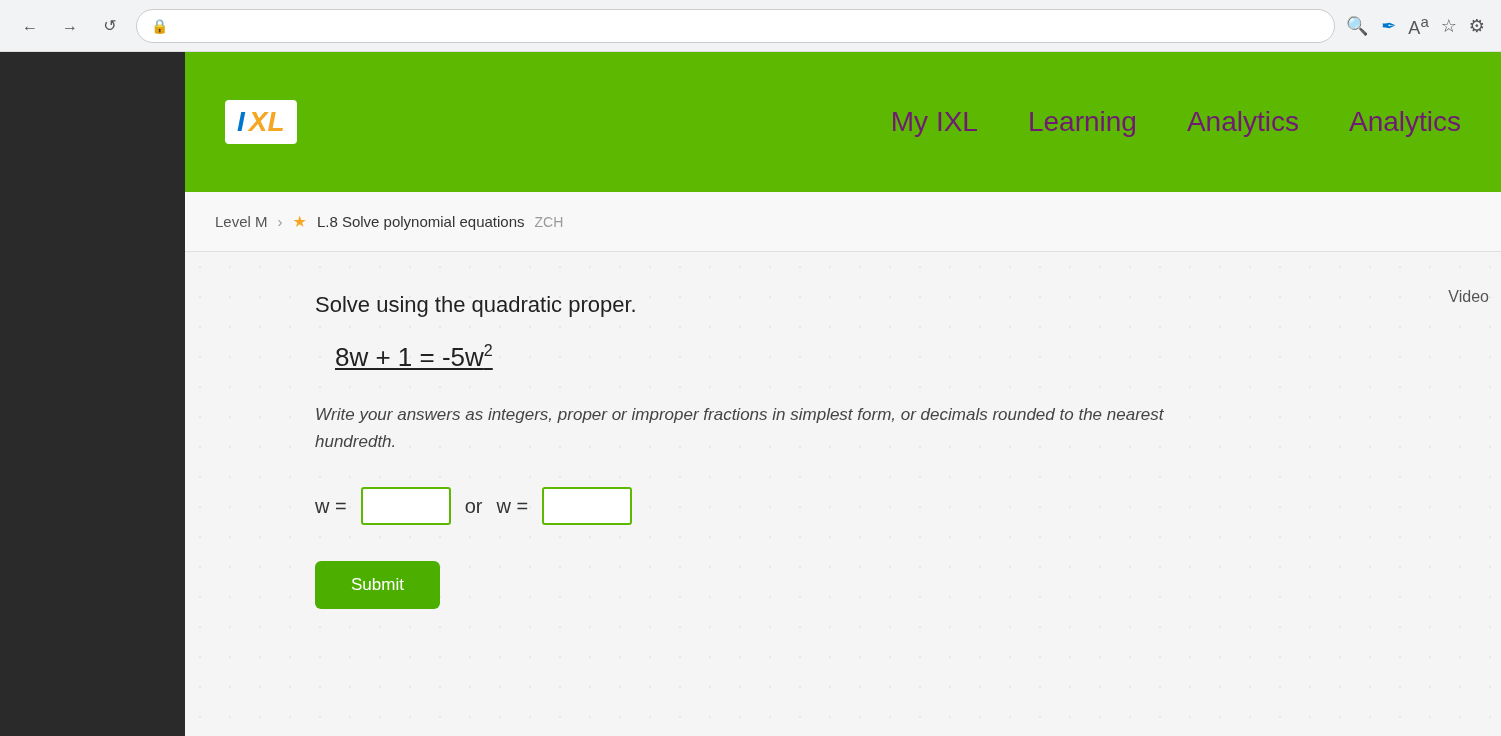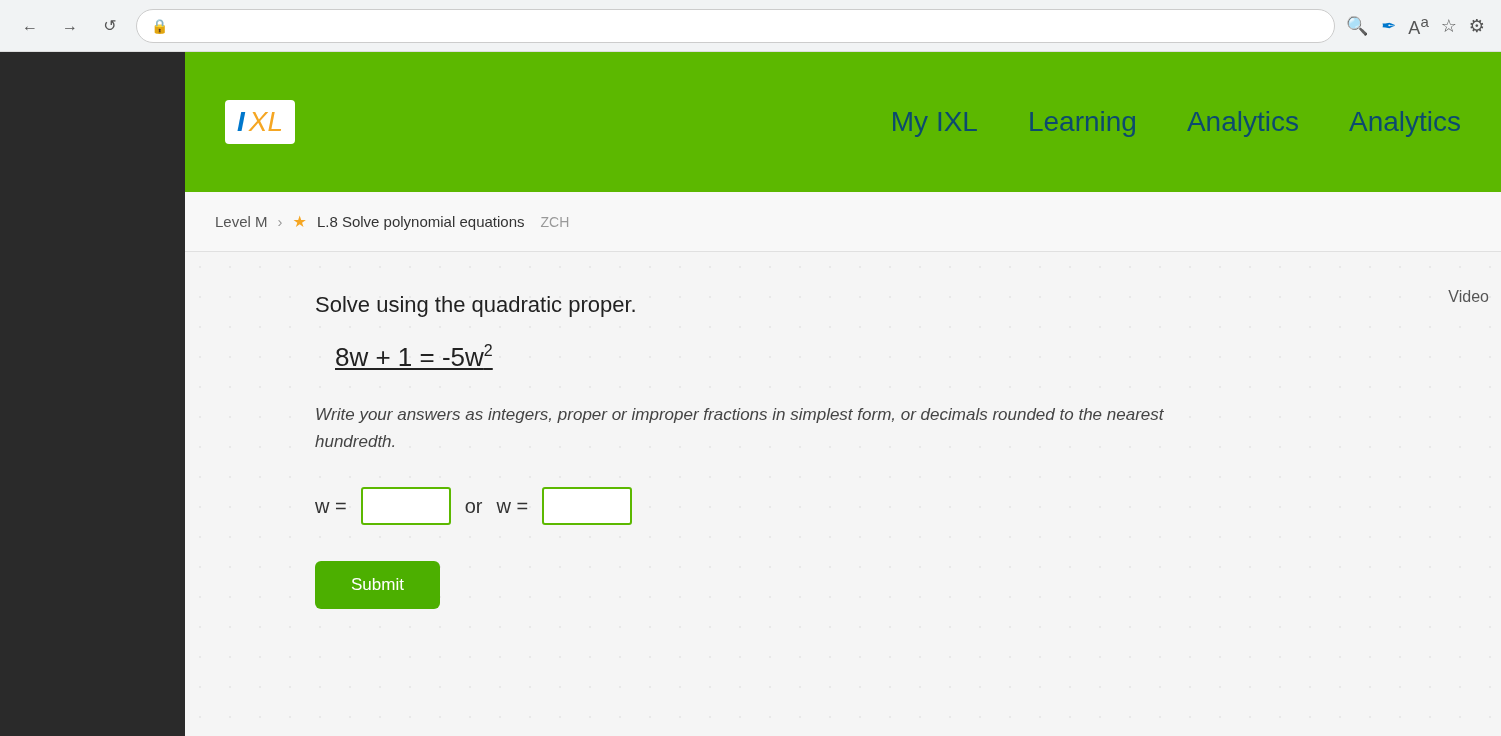--- a/index.html
+++ b/index.html
@@ -63,24 +63,24 @@
     }
     .ixl-logo {
       display: flex;
       align-items: center;
       background: white;
       padding: 6px 12px;
       border-radius: 4px;
       gap: 4px;
     }
     .logo-i { color: #0077cc; font-size: 28px; font-weight: 900; font-style: italic; }
-    .logo-xl { color: #f5a623; font-size: 28px; font-weight: 400; font-style: italic; }
+    .logo-xl { color: #f5a623; font-size: 28px; font-weight: 700; font-style: italic; }
     .header-nav { display: flex; gap: 50px; margin-left: auto; }
     .header-nav-item {
-      color: #0c4a6e;
+      color: #701a75;
       font-size: 28px;
       font-weight: 400;
       cursor: pointer;
       text-decoration: none;
       text-align: center;
     }
 
     
     .breadcrumb {
       background: #f8f8f8;
@@ -89,21 +89,21 @@
       align-items: center;
       gap: 10px;
       font-size: 15px;
       color: #333;
       border-bottom: 1px solid #e0e0e0;
     }
     .breadcrumb-level { color: #555; cursor: pointer; }
     .breadcrumb-chevron { color: #999; }
     .breadcrumb-star { color: #f5a623; font-size: 16px; }
     .breadcrumb-current { color: #333; }
-    .breadcrumb-code { color: #999; margin-left: 6px; font-size: 14px; }
+    .breadcrumb-code { color: #999; font-size: 14px; }
 
     
     .problem-area {
       background: #f5f5f5;
       background-image: radial-gradient(circle at center, #e8e8e8 1px, transparent 1px);
       background-size: 30px 30px;
       flex: 1;
       padding: 40px 30px 40px 130px;
       position: relative;
       min-height: 544px;

